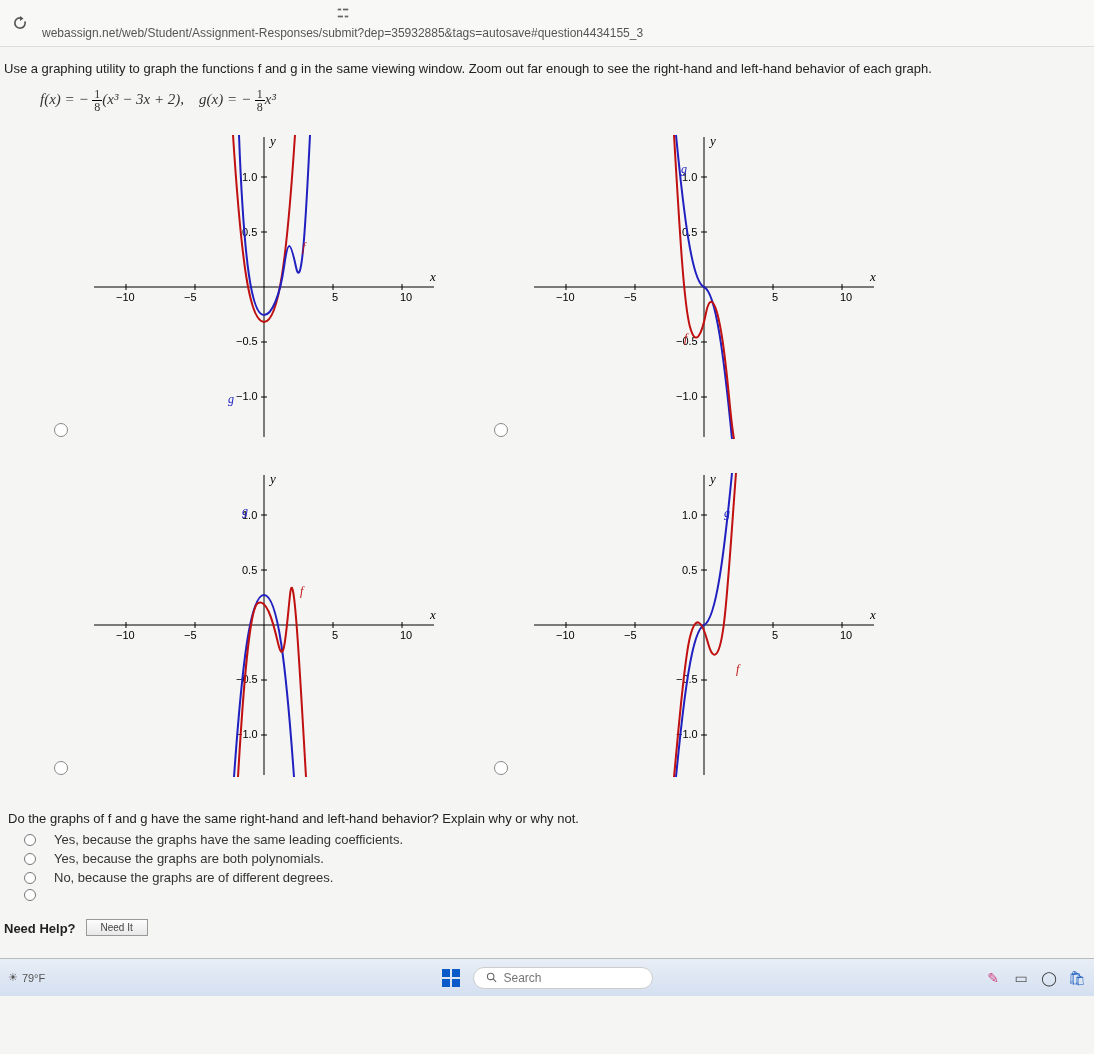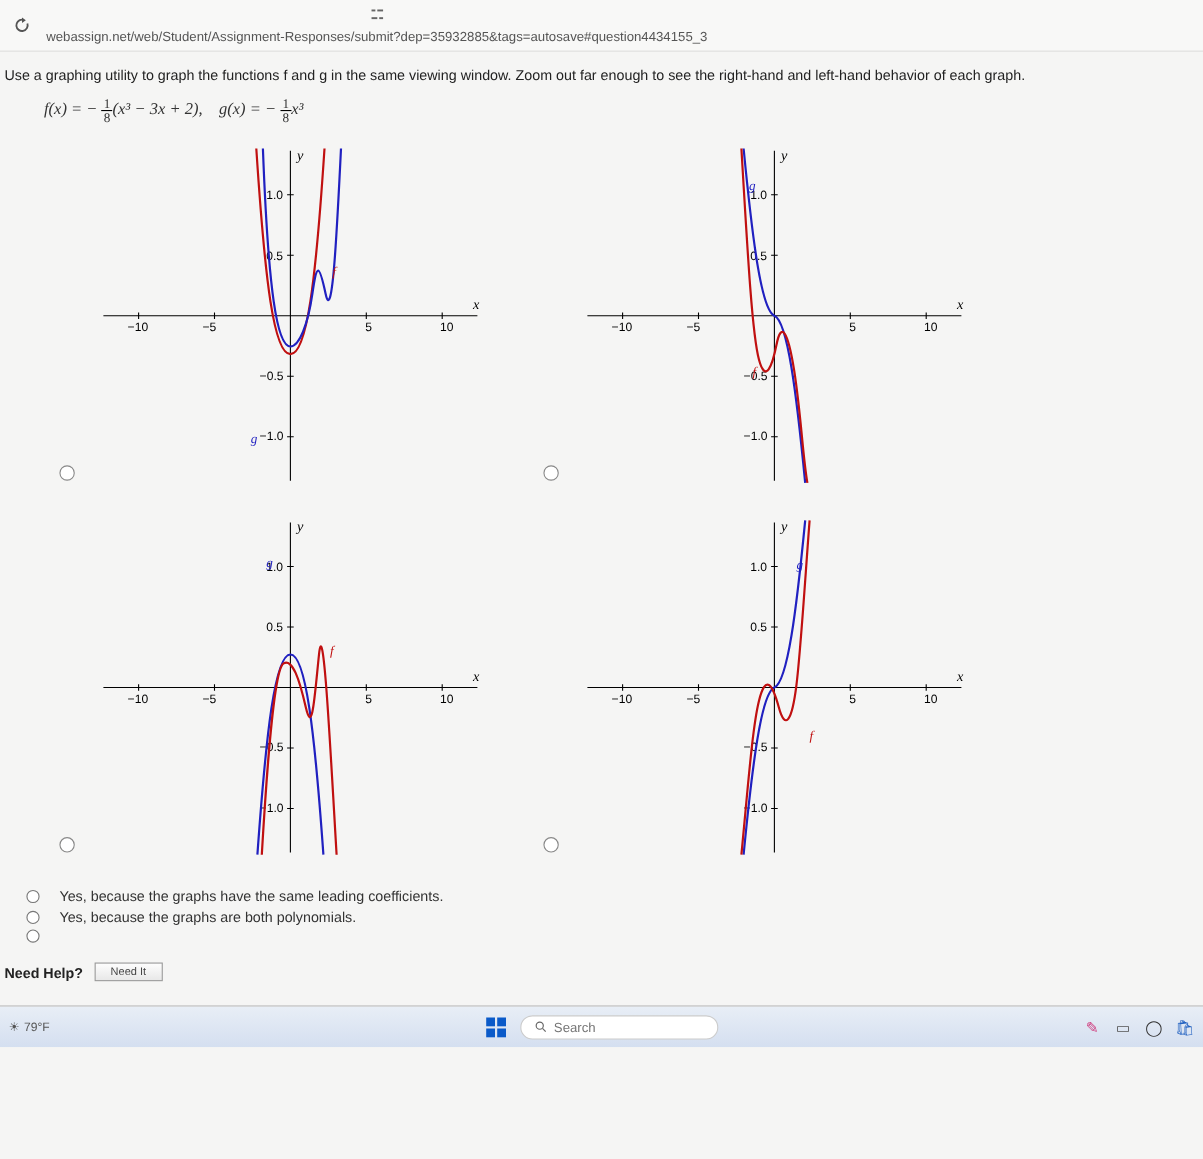--- a/index.html
+++ b/index.html
@@ -200,28 +200,33 @@
           </g>
         <path d="M 152 312 C 160 230, 168 165, 180 160 C 192 155, 200 90, 208 8" fill="none" stroke="#2020c0" stroke-width="2"></path>
         <path d="M 150 312 C 156 250, 160 196, 166 172 C 172 148, 178 156, 184 178 C 190 200, 196 190, 200 158 C 204 126, 208 60, 212 8" fill="none" stroke="#c01010" stroke-width="2"></path>
         <text class="curvelab" x="200" y="52" fill="#2020c0">g</text>
         <text class="curvelab" x="212" y="208" fill="#c01010">f</text>
       </svg>
     </div>
 
   </div>
 
+  <div class="question">Do the graphs of f and g have the same right-hand and left-hand behavior? Explain why or why not.</div>
   <div class="options">
     <div class="opt">
         <div class="oradio"></div>
         <span>Yes, because the graphs have the same leading coefficients.</span>
       </div>
     <div class="opt">
         <div class="oradio"></div>
         <span>Yes, because the graphs are both polynomials.</span>
+      </div>
+    <div class="opt">
+        <div class="oradio"></div>
+        <span>No, because the graphs are of different degrees.</span>
       </div>
     <div class="opt">
         <div class="oradio"></div>
       </div>
   </div>
 
   <div class="need-help">
     <span class="need-help-label">Need Help?</span>
     <button class="read-it">Need It</button>
   </div>

